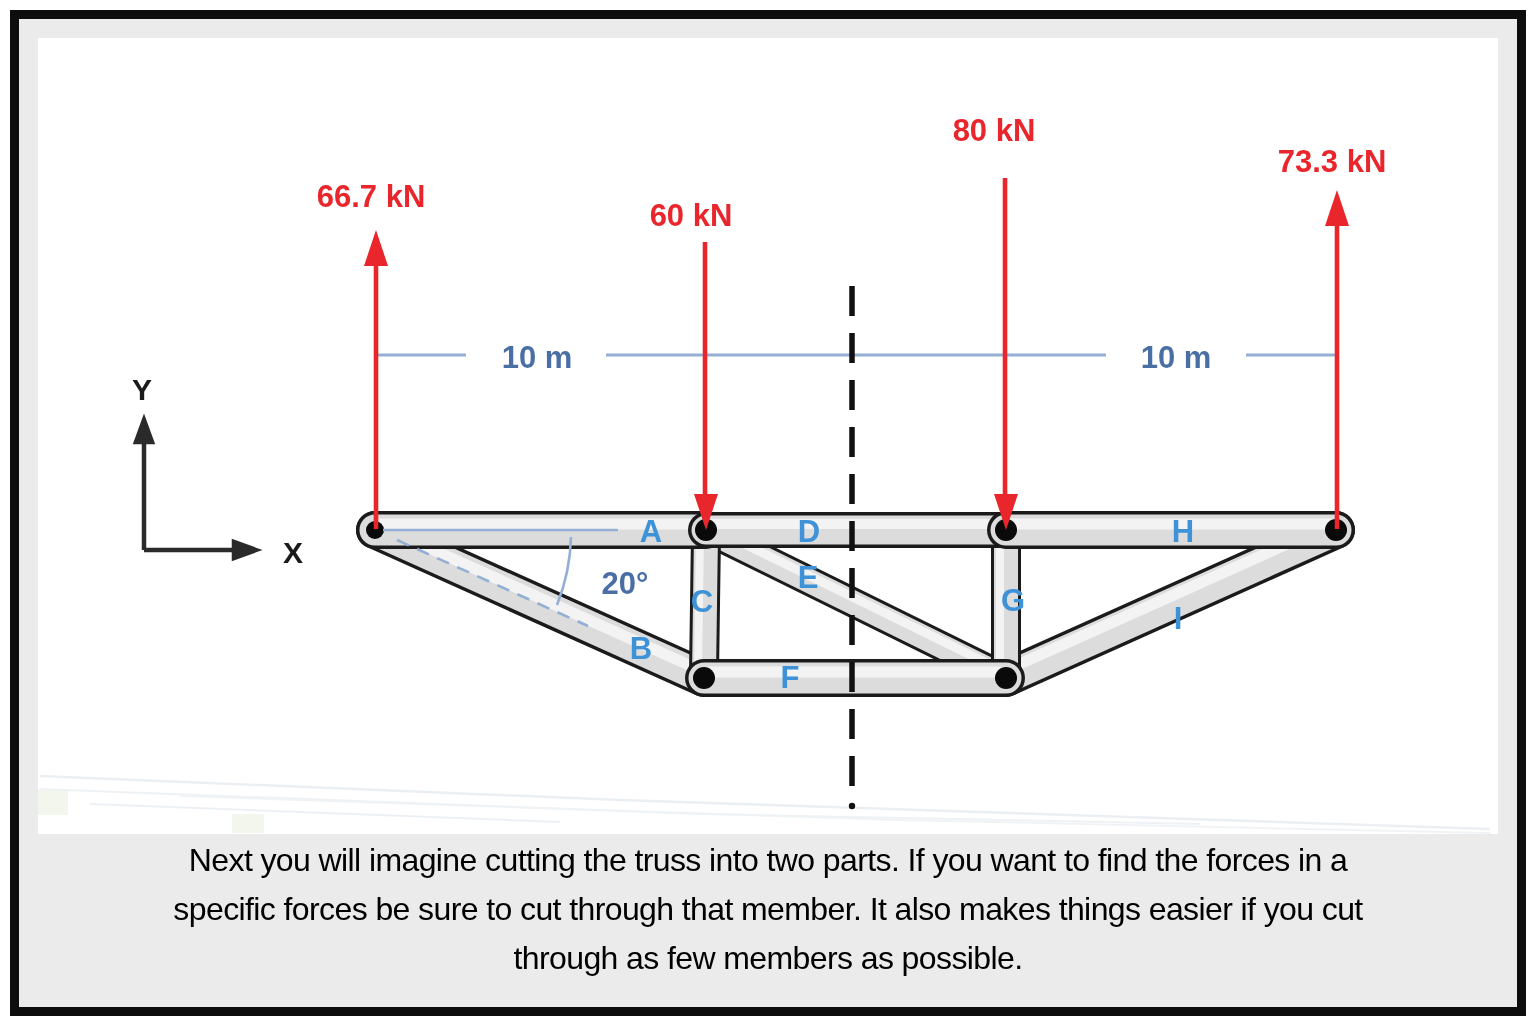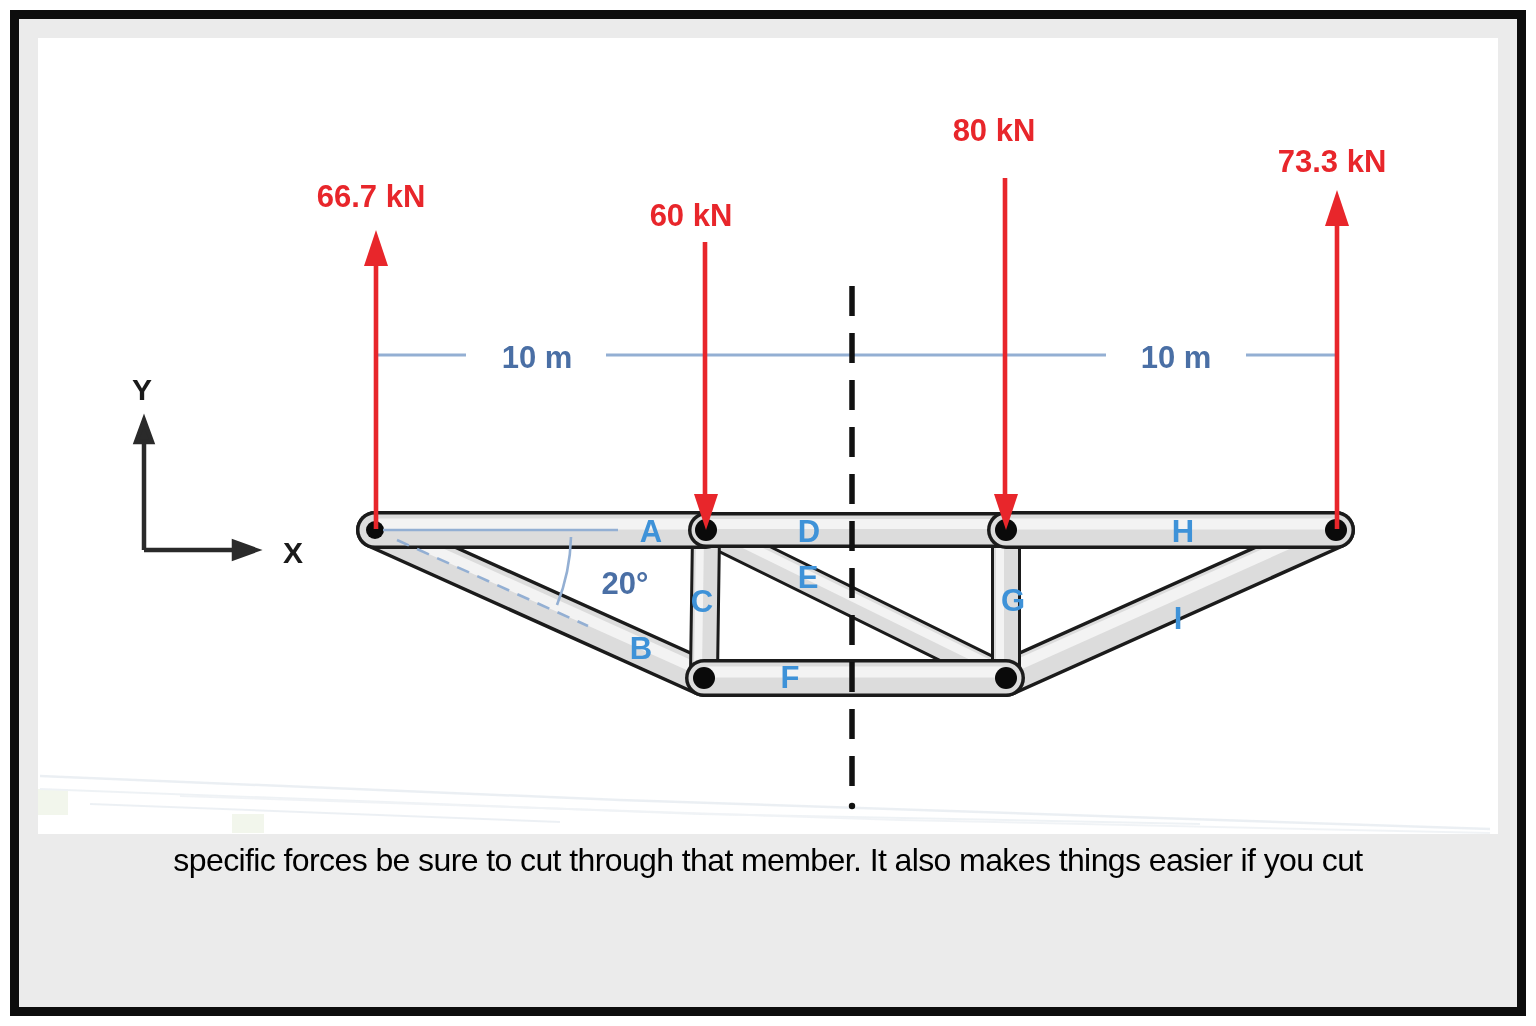--- a/index.html
+++ b/index.html
@@ -15,21 +15,23 @@
   .member-label{font:bold 31px "Liberation Sans", sans-serif;fill:#3e92d8;}
   .axis-label{font:bold 30px "Liberation Sans", sans-serif;fill:#1a1a1a;}
 </style>
 </head>
 <body>
 
 <div class="page">
   <div class="frame"></div>
 
   <div class="caption">
+    <div>Next you will imagine cutting the truss into two parts. If you want to find the forces in a</div>
     <div>specific forces be sure to cut through that member. It also makes things easier if you cut</div>
+    <div>through as few members as possible.</div>
   </div>
 
   <svg class="fig" viewBox="0 0 1536 1026">
 
     <rect x="38" y="38" width="1460" height="796" fill="#ffffff"></rect>
 
     <g opacity="0.45">
       <rect x="38" y="789" width="30" height="26" fill="#e3edd6"></rect>
       <rect x="232" y="814" width="32" height="19" fill="#e3edd6"></rect>
       <path d="M40,776 L620,800 L1490,829" stroke="#d3dde6" stroke-width="2.5" fill="none"></path>

